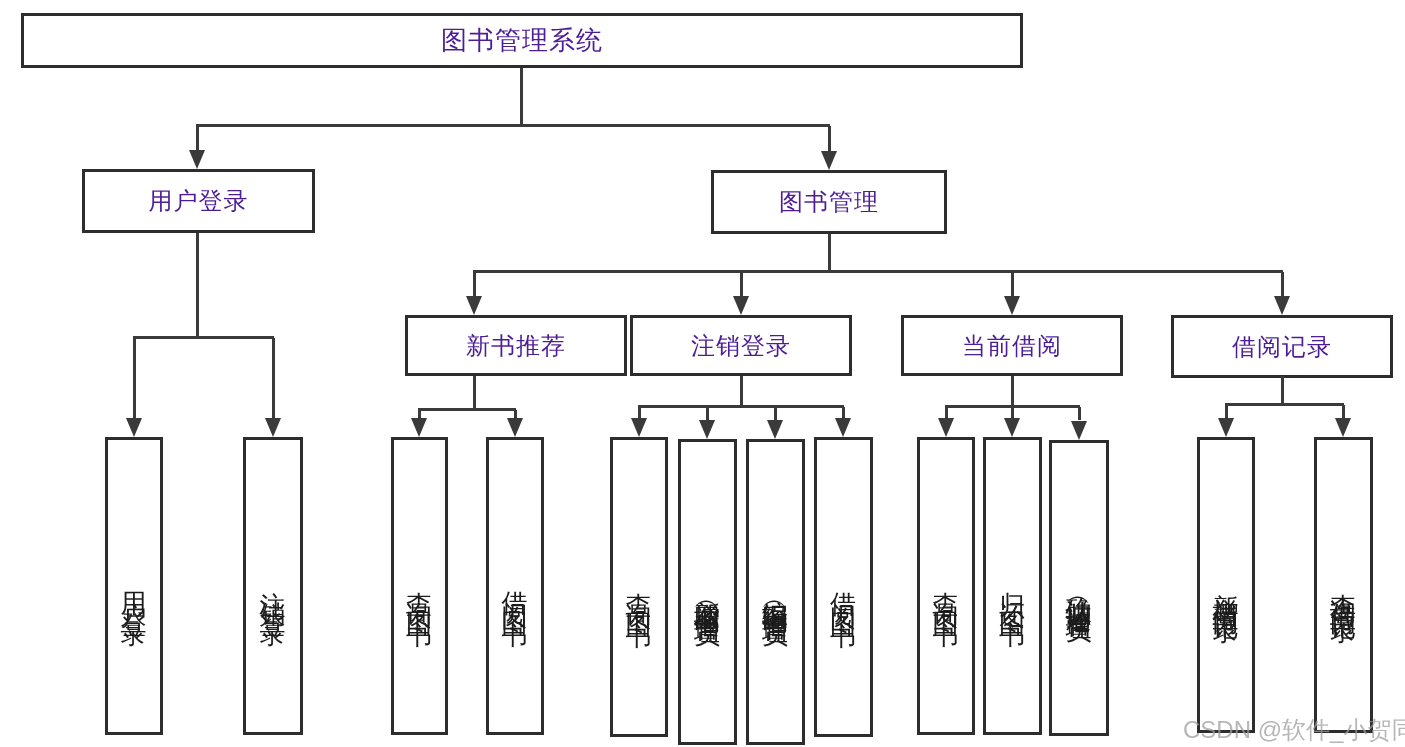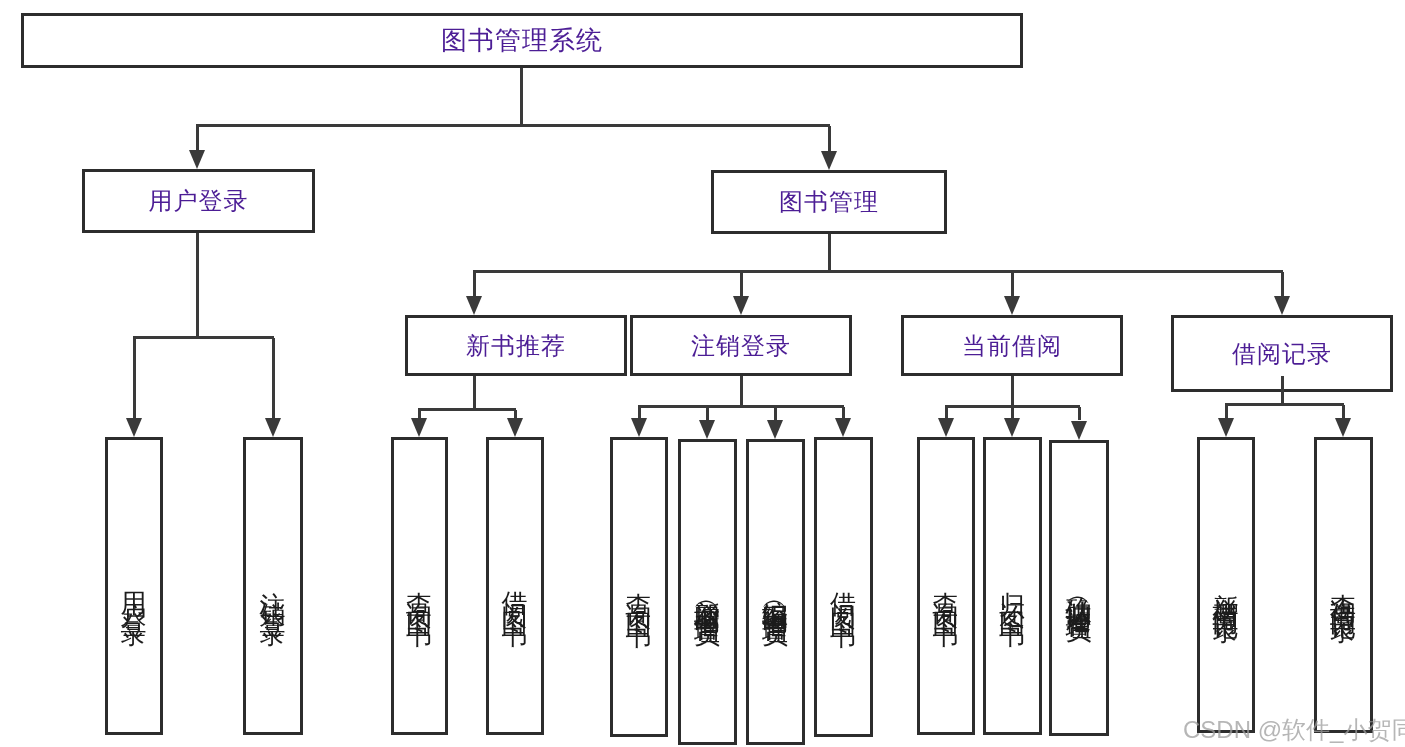--- a/index.html
+++ b/index.html
@@ -51,21 +51,21 @@
 
   <div class="hbox" style="left:363px;top:315px;width:222px;height:61px;margin-left:42px;">
     <span>新书推荐</span>
   </div>
   <div class="hbox" style="left:630px;top:315px;width:222px;height:61px;">
     <span>注销登录</span>
   </div>
   <div class="hbox" style="left:901px;top:315px;width:222px;height:61px;">
     <span>当前借阅</span>
   </div>
-  <div class="hbox" style="left:1171px;top:315px;width:222px;height:77px;">
+  <div class="hbox" style="left:1171px;top:315px;width:222px;height:63px;">
     <span>借阅记录</span>
   </div>
 
   <div class="vbox" style="left:105px;top:437px;width:58px;height:298px;">
     <span class="vt sp10">用户登录</span>
   </div>
   <div class="vbox" style="left:243px;top:437px;width:60px;height:298px;">
     <span class="vt sp10">注销登录</span>
   </div>
 

